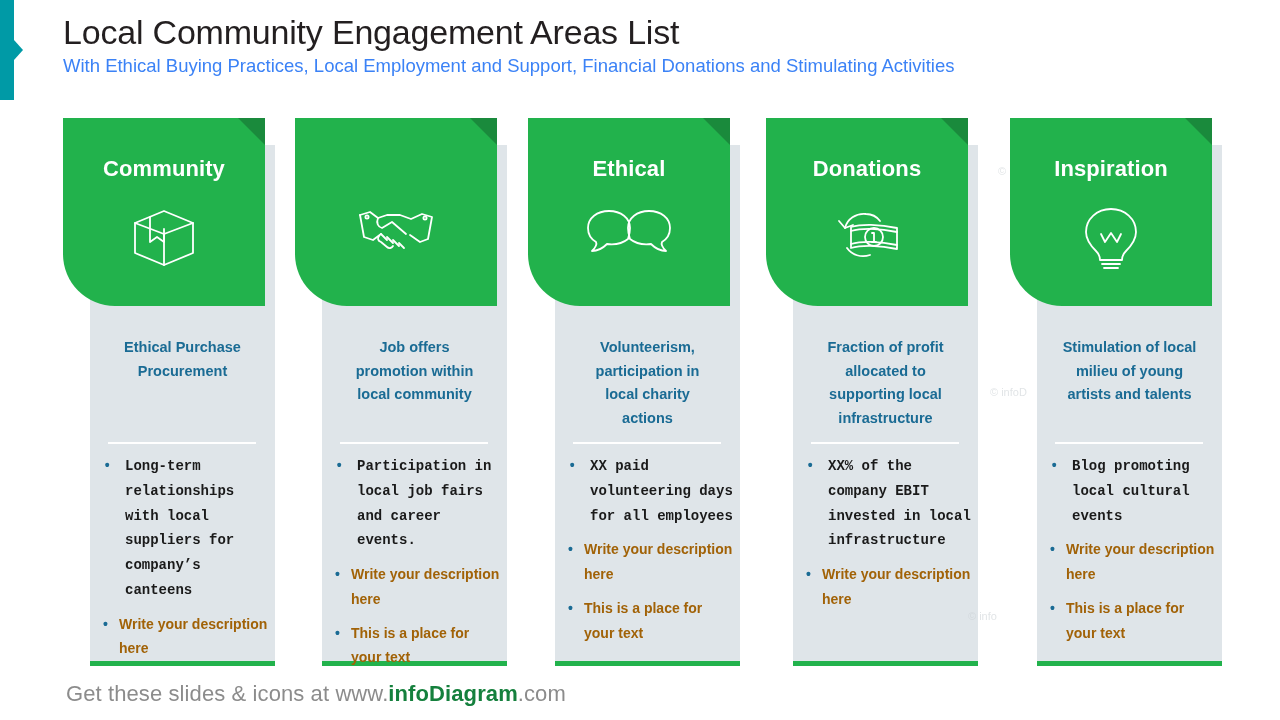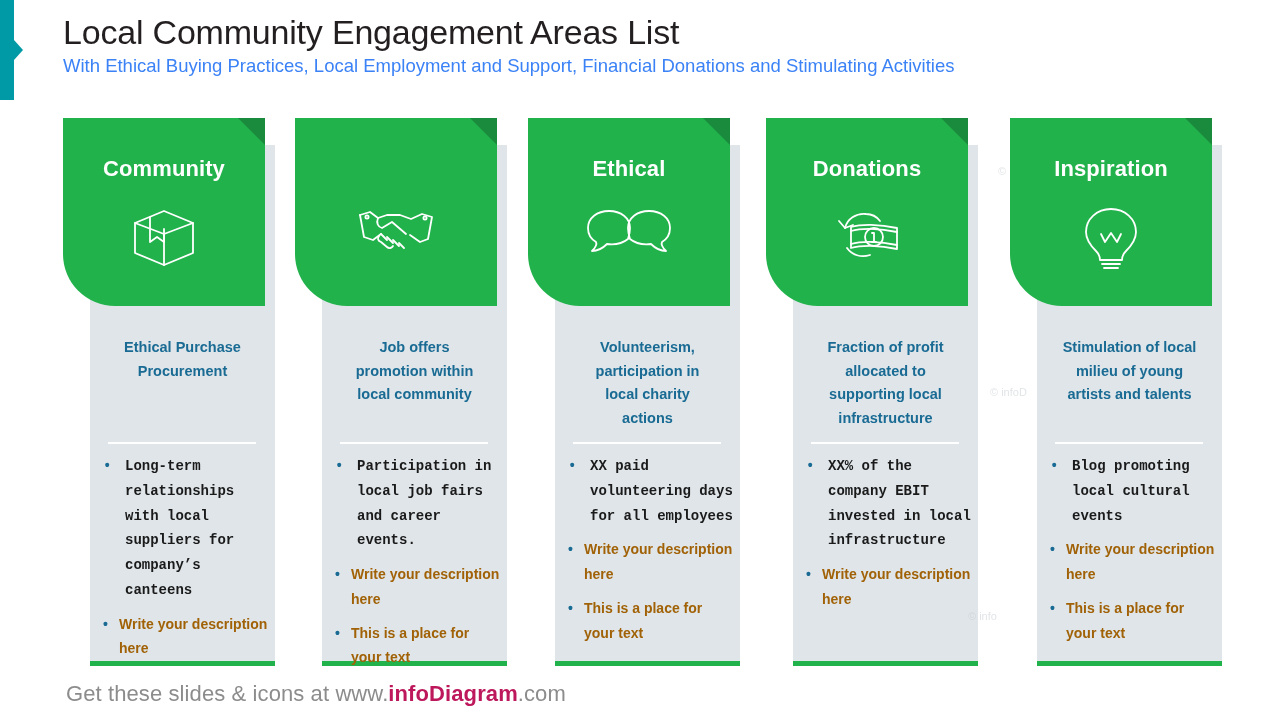--- a/index.html
+++ b/index.html
@@ -218,21 +218,21 @@
   
   .footer {
     position: absolute;
     left: 66px;
     top: 681px;
     font-size: 22px;
     color: #8c8c8c;
     font-weight: 400;
     letter-spacing: 0.1px;
   }
-  .footer b { font-weight: 700; color: #be185d; }
+  .footer b { font-weight: 700; color: #15803d; }
 </style>
 </head>
 <body>
 
 <div class="accent-bar"></div>
 <div class="accent-notch"></div>
 
 <div class="header">
   <h1 class="page-title">Local Community Engagement Areas List</h1>
   <p class="page-subtitle">With Ethical Buying Practices, Local Employment and Support, Financial Donations and Stimulating Activities</p>

